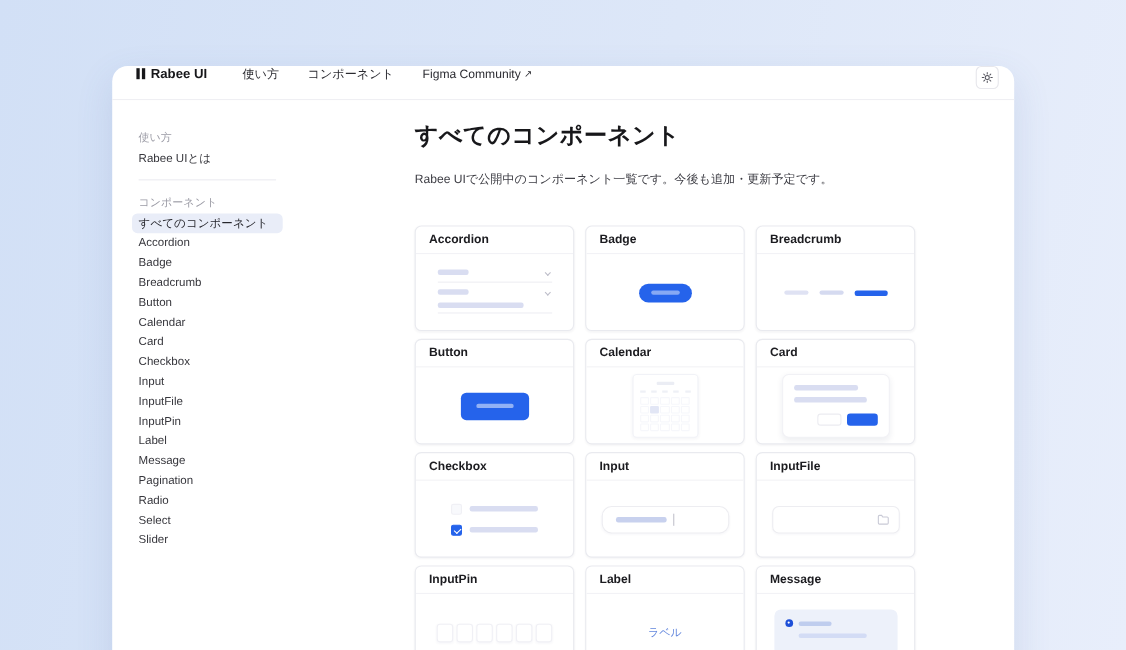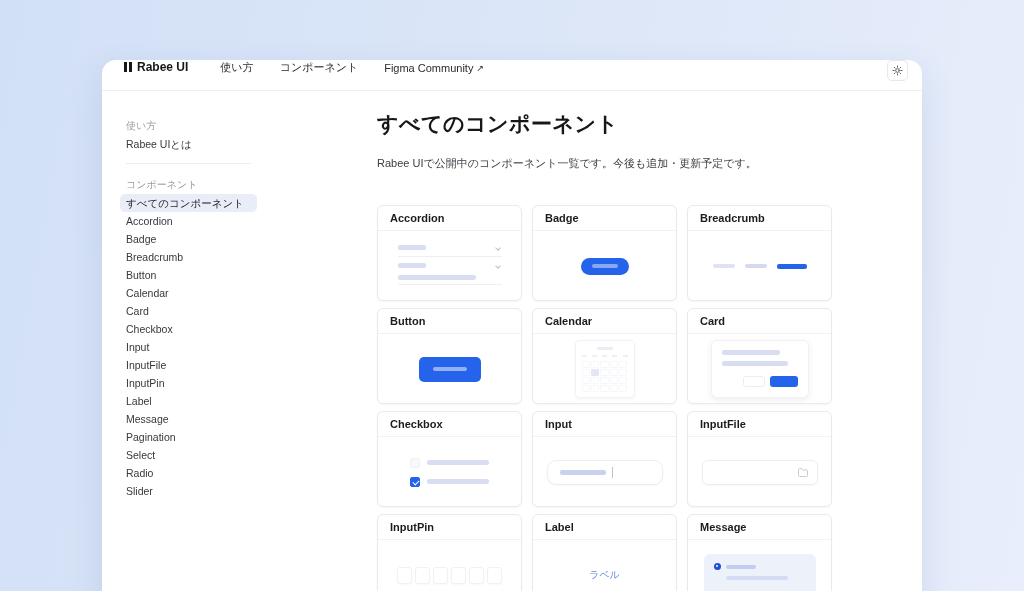--- a/index.html
+++ b/index.html
@@ -146,22 +146,22 @@
         <div class="side-item">Button</div>
         <div class="side-item">Calendar</div>
         <div class="side-item">Card</div>
         <div class="side-item">Checkbox</div>
         <div class="side-item">Input</div>
         <div class="side-item">InputFile</div>
         <div class="side-item">InputPin</div>
         <div class="side-item">Label</div>
         <div class="side-item">Message</div>
         <div class="side-item">Pagination</div>
+        <div class="side-item">Radio</div>
         <div class="side-item">Select</div>
-        <div class="side-item">Radio</div>
         <div class="side-item">Slider</div>
       </aside>
 
     <main class="main">
       <h1 class="page-title">すべてのコンポーネント</h1>
       <p class="page-sub">Rabee UIで公開中のコンポーネント一覧です。今後も追加・更新予定です。</p>
       <div class="grid" id="cards-grid">
           <div class="comp-card">
             <div class="comp-card-header">Accordion</div>
             <div class="comp-card-body">

